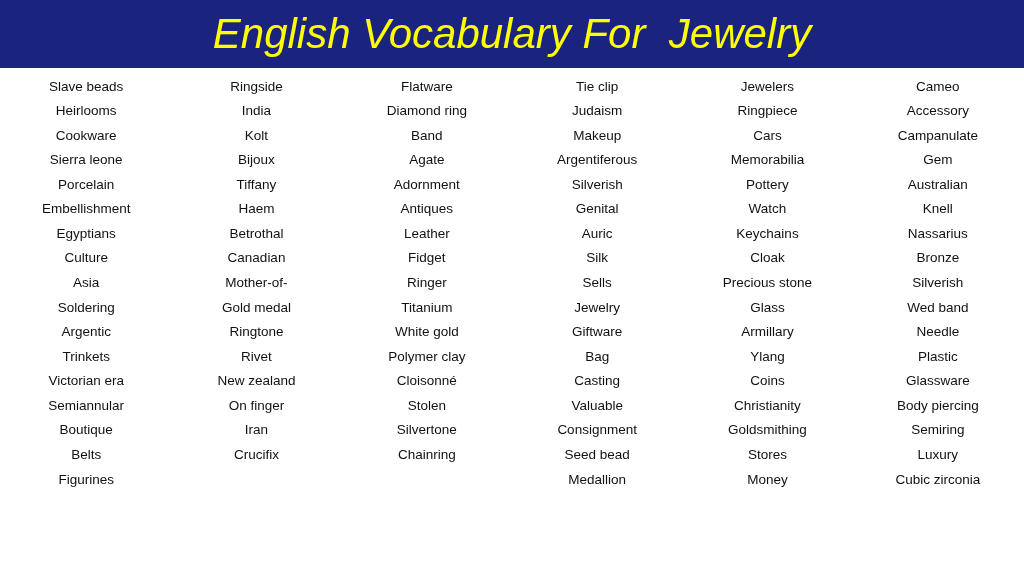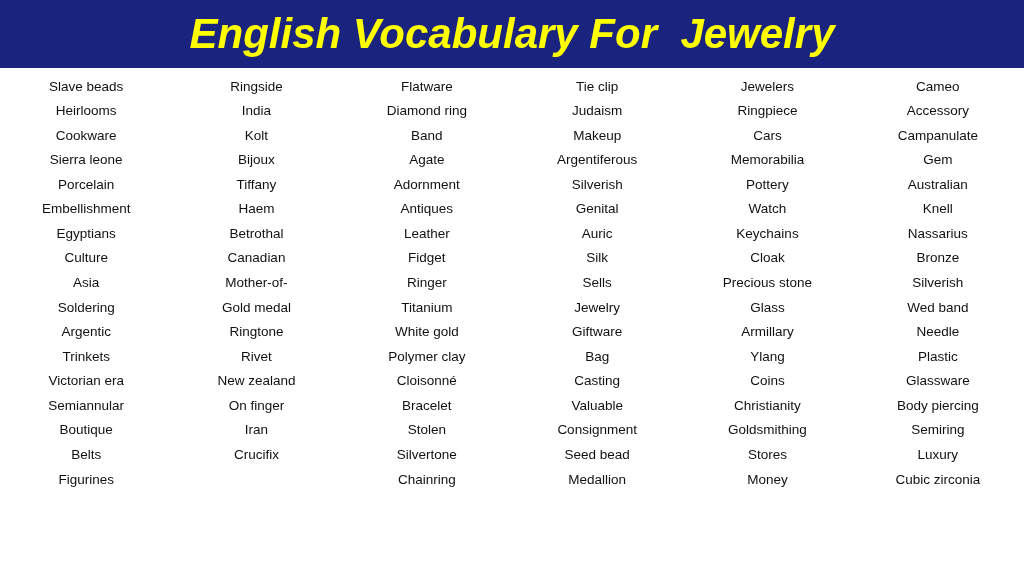--- a/index.html
+++ b/index.html
@@ -10,21 +10,21 @@
       font-family: Arial, sans-serif;
       overflow: hidden;
     }
     .header {
       background: #1a237e;
       padding: 10px 20px;
       text-align: center;
     }
     .header h1 {
       font-size: 42px;
-      font-weight: 700;
+      font-weight: 400;
       color: #fff;
       font-style: italic;
     }
     .header h1 span {
       color: #ffff00;
     }
     .vocab-grid {
       display: grid;
       grid-template-columns: repeat(6, 1fr);
       padding: 6px 10px;
@@ -97,21 +97,20 @@
       <div class="vocab-item">Agate</div>
       <div class="vocab-item">Adornment</div>
       <div class="vocab-item">Antiques</div>
       <div class="vocab-item">Leather</div>
       <div class="vocab-item">Fidget</div>
       <div class="vocab-item">Ringer</div>
       <div class="vocab-item">Titanium</div>
       <div class="vocab-item">White gold</div>
       <div class="vocab-item">Polymer clay</div>
       <div class="vocab-item">Cloisonné</div>
-      <div class="vocab-item">Bracelet</div>
       <div class="vocab-item">Stolen</div>
       <div class="vocab-item">Silvertone</div>
       <div class="vocab-item">Chainring</div>
     </div>
     <div class="vocab-col">
       <div class="vocab-item">Tie clip</div>
       <div class="vocab-item">Judaism</div>
       <div class="vocab-item">Makeup</div>
       <div class="vocab-item">Argentiferous</div>
       <div class="vocab-item">Silverish</div>

